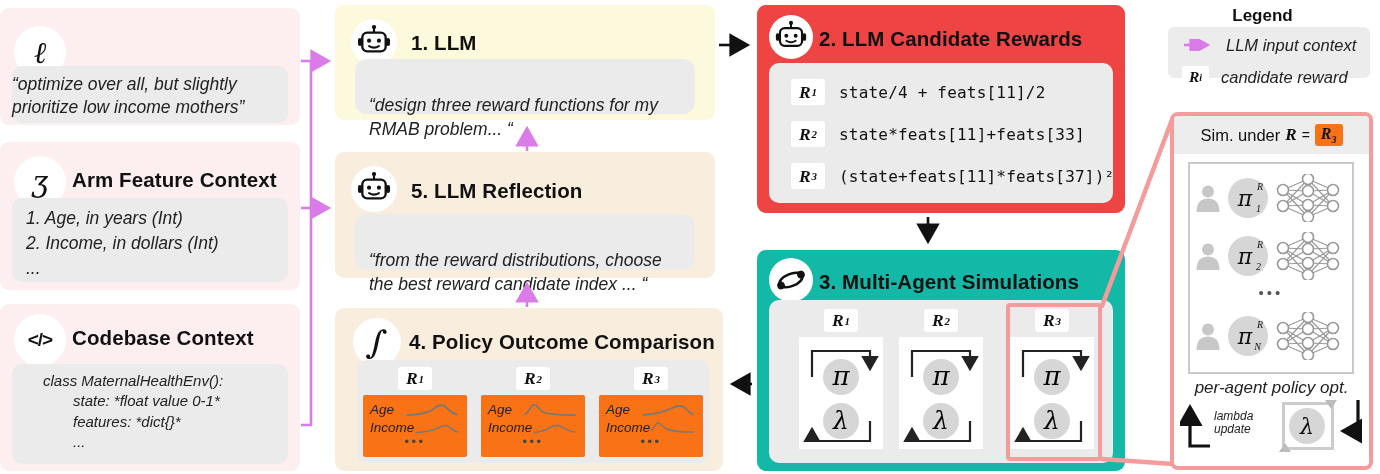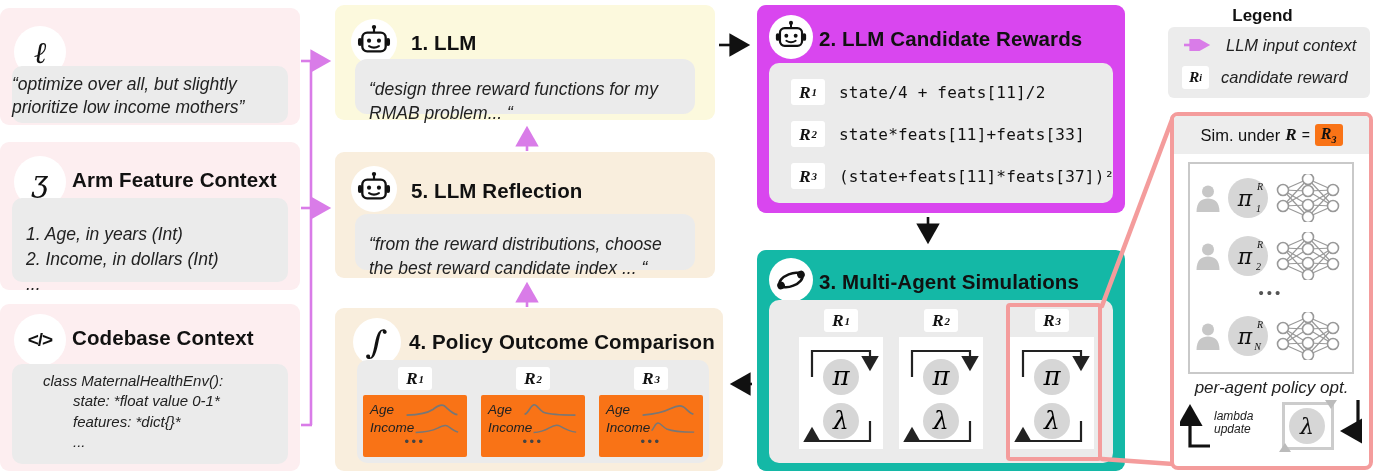--- a/index.html
+++ b/index.html
@@ -6,41 +6,41 @@
   #page{position:relative;width:1380px;height:474px;background:#fff;overflow:hidden;
         font-family:"Liberation Sans",sans-serif;color:#111;}
   .pbox{position:absolute;border-radius:9px;}
   .icirc{position:absolute;background:#fff;border-radius:50%;display:flex;align-items:center;justify-content:center;}
   .btitle{position:absolute;font-weight:700;font-size:20.5px;white-space:nowrap;letter-spacing:.1px;}
   .ginner{position:absolute;background:#ebebeb;border-radius:10px;box-sizing:border-box;}
   .glyph{font-family:"DejaVu Serif",serif;font-style:italic;}
   
   .inputbox{background:#fdeef0;}
   .quote{font-style:italic;font-size:17.5px;line-height:1.32;text-align:left;padding-top:7px;color:#222;}
-  .flines{font-style:italic;font-size:17.5px;line-height:1.42;padding:24px 0 0 14px;color:#222;}
+  .flines{font-style:italic;font-size:17.5px;line-height:1.42;padding:8px 0 0 14px;color:#222;}
   .clines{font-style:italic;font-size:15px;line-height:1.36;padding:7px 0 0 12px;color:#222;margin-left:19px;}
   .ind{padding-left:30px;}
-  .bquote{font-style:italic;font-size:17.5px;line-height:1.36;padding:19px 14px;color:#222;}
+  .bquote{font-style:italic;font-size:17.5px;line-height:1.36;padding:19px 14px;color:#222;margin-top:16px;}
   
   .rrow{position:absolute;left:22px;display:flex;align-items:center;height:30px;}
   .rbadge{background:#fff;border-radius:3px;min-width:34px;height:26px;display:inline-flex;align-items:center;justify-content:center;
           font-family:"Liberation Serif",serif;font-weight:700;font-style:italic;font-size:17.5px;}
   .rbadge sub{font-size:11px;margin-left:1px;}
   .formula{font-family:"DejaVu Sans Mono",monospace;font-size:16px;margin-left:14px;letter-spacing:.2px;color:#111;}
   
   .simcol{position:absolute;width:84px;display:flex;flex-direction:column;align-items:center;}
   .simcard{margin-top:5px;width:84px;height:112px;background:#fff;}
   
   .pcol{position:absolute;width:104px;display:flex;flex-direction:column;align-items:center;}
   .pcard{margin-top:5px;width:104px;height:62px;background:#f97316;border-radius:2px;box-sizing:border-box;padding:5px 7px 2px 7px;}
   .crow{display:flex;align-items:center;justify-content:space-between;height:18px;font-size:13.5px;font-style:italic;color:#222;}
   .dots{text-align:center;font-size:13px;letter-spacing:2.5px;color:#444;line-height:12px;}
   
   #legend-title{position:absolute;left:1155px;top:6px;width:215px;text-align:center;font-weight:700;font-size:17px;}
-  #legend-box{position:absolute;left:1168px;top:27px;width:202px;height:71px;background:#ececec;border-radius:6px;padding-top:2px;box-sizing:border-box;}
+  #legend-box{position:absolute;left:1168px;top:27px;width:202px;height:51px;background:#ececec;border-radius:6px;padding-top:2px;box-sizing:border-box;}
   .lrow{display:flex;align-items:center;height:32px;padding-left:14px;}
   .llabel{font-style:italic;font-size:16.5px;margin-left:12px;color:#222;}
   .lbadge{background:#fff;border-radius:3px;min-width:27px;height:23px;display:inline-flex;align-items:center;justify-content:center;
           font-family:"Liberation Serif",serif;font-weight:700;font-style:italic;font-size:15.5px;}
   .lbadge sub{font-size:10px;}
   
   #callout{position:absolute;left:1170px;top:112px;width:203px;height:358px;border:4px solid #f49c9c;border-radius:8px;
            background:#fff;z-index:10;box-sizing:border-box;}
   #callout-header{height:38px;background:#ededed;border-radius:4px 4px 0 0;display:flex;align-items:center;justify-content:center;gap:5px;font-size:16.5px;}
   .rser{font-family:"Liberation Serif",serif;font-weight:700;font-style:italic;font-size:17px;}
@@ -214,21 +214,21 @@
             <svg width="50" height="16" viewBox="0 0 58 17">
                 <path d="M2,13 C5,11 6,4 10,3.5 C13,3.2 16,8 21,11 C30,14.5 44,15 56,15" stroke="#777" stroke-width="1.8" fill="none"></path>
               </svg>
             </div>
           <div class="dots">•••</div>
         </div>
       </div>
     </div>
   </div>
 
-  <div class="pbox" style="left:757px;top:5px;width:368px;height:208px;background:#d946ef;">
+  <div class="pbox" style="left:757px;top:5px;width:368px;height:208px;background:#ef4444;">
     <div class="icirc" style="left:12px;top:10px;width:44px;height:44px;">
       <svg width="34" height="34" viewBox="0 0 40 40">
         <line x1="20" y1="4" x2="20" y2="10" stroke="#111" stroke-width="2.4"></line>
           <circle cx="20" cy="3.4" r="2.4" fill="#111"></circle>
         <rect x="7" y="9.5" width="26" height="21" rx="5.5" fill="#fff" stroke="#111" stroke-width="2.6"></rect>
         <rect x="2.2" y="15.5" width="4.4" height="9" rx="2.2" fill="#111"></rect>
           <rect x="33.4" y="15.5" width="4.4" height="9" rx="2.2" fill="#111"></rect>
         <circle cx="14.5" cy="18.5" r="2.3" fill="#111"></circle>
           <circle cx="25.5" cy="18.5" r="2.3" fill="#111"></circle>
         <path d="M14.5,24.5 Q20,28 25.5,24.5" stroke="#111" stroke-width="2.2" fill="none" stroke-linecap="round"></path>

